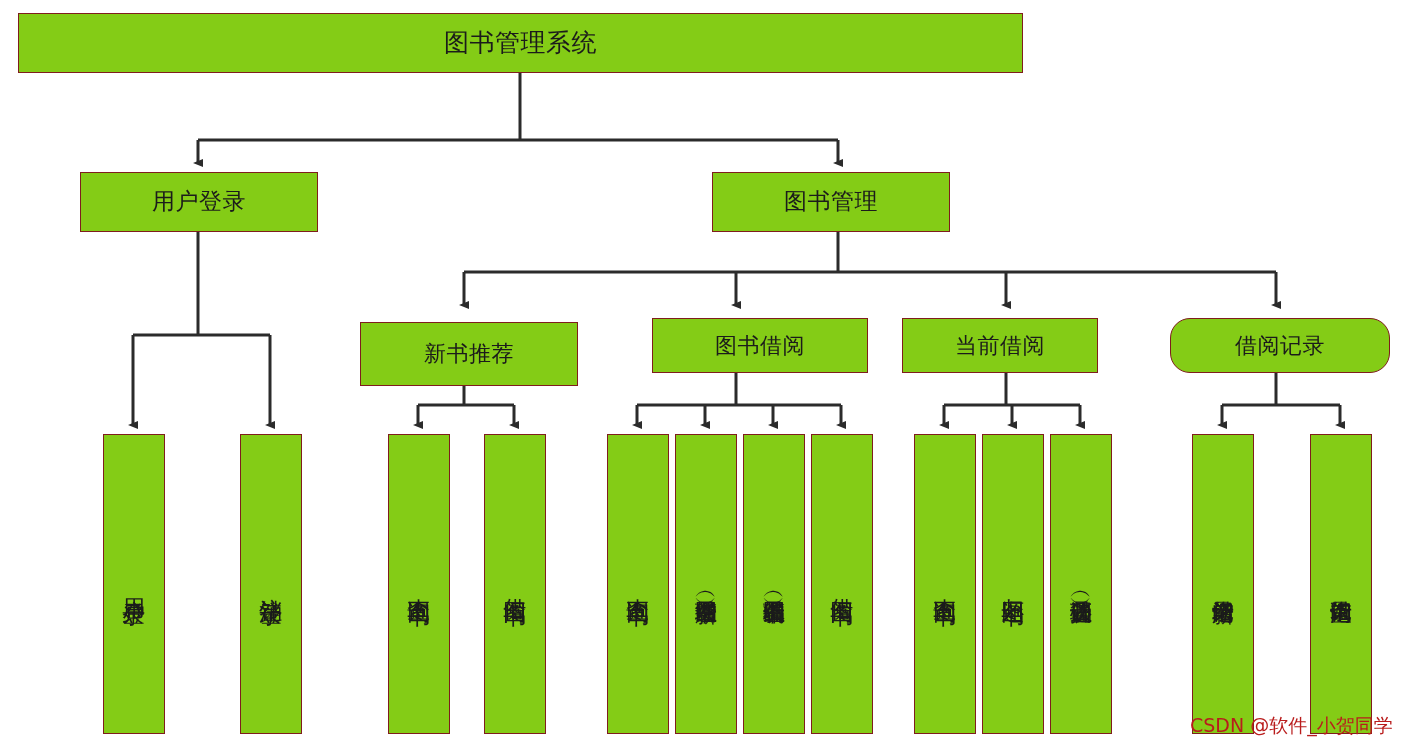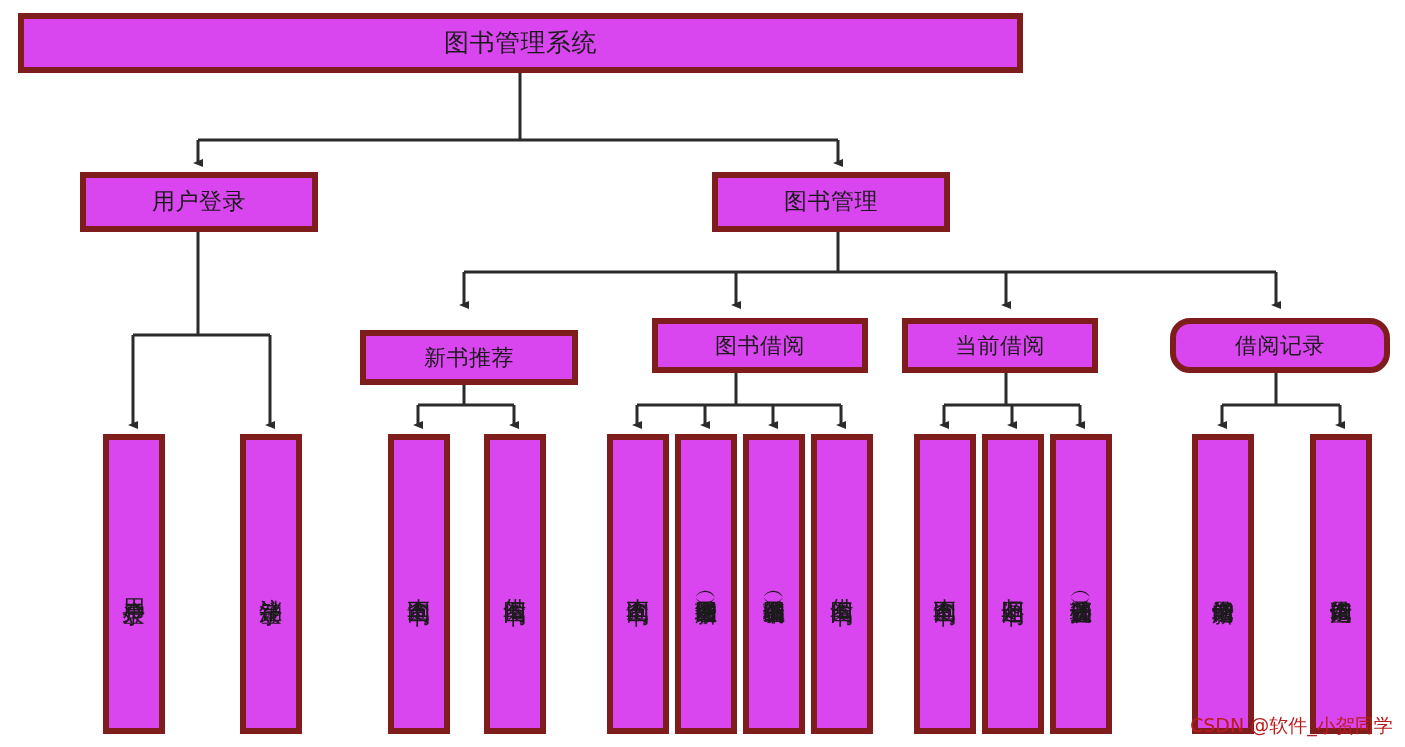--- a/index.html
+++ b/index.html
@@ -22,22 +22,22 @@
     position: absolute;
     left: 0;
     top: 0;
     width: 1405px;
     height: 747px;
     pointer-events: none;
   }
   .node {
     position: absolute;
     box-sizing: border-box;
-    border: 6px solid #7f1d1d;
-    background: #d946ef;
+    border: 1px solid #7f1d1d;
+    background: #84cc16;
     display: flex;
     align-items: center;
     justify-content: center;
     color: #1b1b1b;
   }
   .node-label {
     display: block;
     text-align: center;
     line-height: 1.18;
     letter-spacing: 0.5px;
@@ -140,21 +140,21 @@
     <span class="node-label">图书管理系统</span>
   </div>
 
   <div class="node level2" style="left:80px; top:172px; width:238px; height:60px;">
     <span class="node-label">用户登录</span>
   </div>
   <div class="node level2" style="left:712px; top:172px; width:238px; height:60px;justify-content:center;">
     <span class="node-label">图书管理</span>
   </div>
 
-  <div class="node level3" style="left:360px; top:330px; width:218px; height:55px;">
+  <div class="node level3" style="left:360px; top:322px; width:218px; height:64px;">
     <span class="node-label">新书推荐</span>
   </div>
   <div class="node level3" style="left:652px; top:318px; width:216px; height:55px;">
     <span class="node-label">图书借阅</span>
   </div>
   <div class="node level3" style="left:902px; top:318px; width:196px; height:55px;">
     <span class="node-label">当前借阅</span>
   </div>
   <div class="node level3" style="left:1170px; top:318px; width:220px; height:55px;border-radius:20px;">
     <span class="node-label">借阅记录</span>

